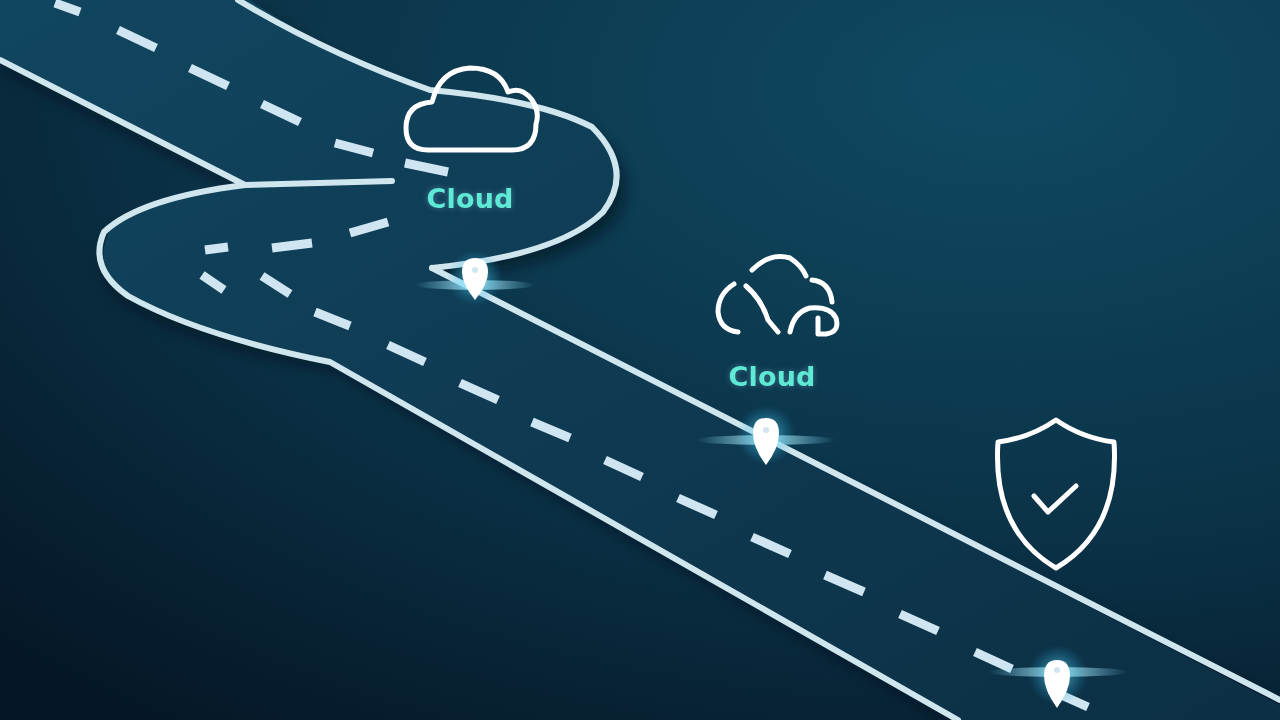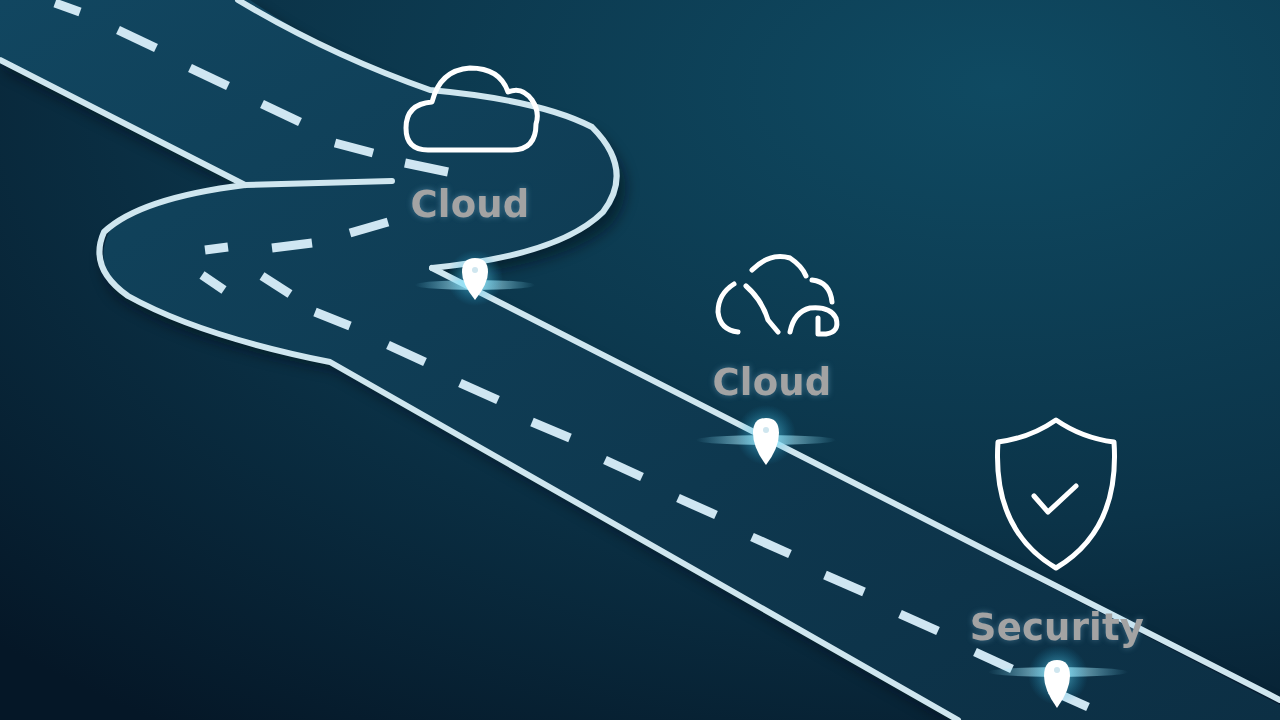--- a/index.html
+++ b/index.html
@@ -5,24 +5,24 @@
     html, body { margin: 0; padding: 0; }
     body {
       width: 1280px; height: 720px; overflow: hidden;
       background: #0a2a3e;
       font-family: "DejaVu Sans", sans-serif;
     }
     .scene { position: relative; width: 1280px; height: 720px; }
     .scene svg { position: absolute; left: 0; top: 0; }
     .label {
       position: absolute;
-      color: #a3a3a3;
+      color: #5eead4;
       font-family: "DejaVu Sans", sans-serif;
       font-weight: 600;
-      font-size: 37px;
+      font-size: 27px;
       letter-spacing: 0.2px;
       white-space: nowrap;
       transform: translateX(-50%);
       text-shadow: 0 0 6px rgba(160,220,255,0.35);
     }
   </style>
 </head>
 <body>
 
 <div class="scene">
@@ -133,14 +133,13 @@
     <g>
       <ellipse cx="1058" cy="672" rx="70" ry="5" fill="url(#flare)"></ellipse>
       <circle cx="1058" cy="675" r="30" fill="url(#glow)"></circle>
       <path d="M1057,708 Q1044,690 1044,676 Q1044,660 1057,660 Q1070,660 1070,676 Q1070,690 1057,708 Z" fill="#ffffff"></path>
       <circle cx="1057" cy="670" r="3" fill="#cfe6ef"></circle>
     </g>
   </svg>
 
   <span class="label" style="left:470px; top:183px;">Cloud</span>
   <span class="label" style="left:772px; top:361px;">Cloud</span>
-  <span class="label" style="left:1057px; top:606px;">Security</span>
 </div>
 
 </body></html>

